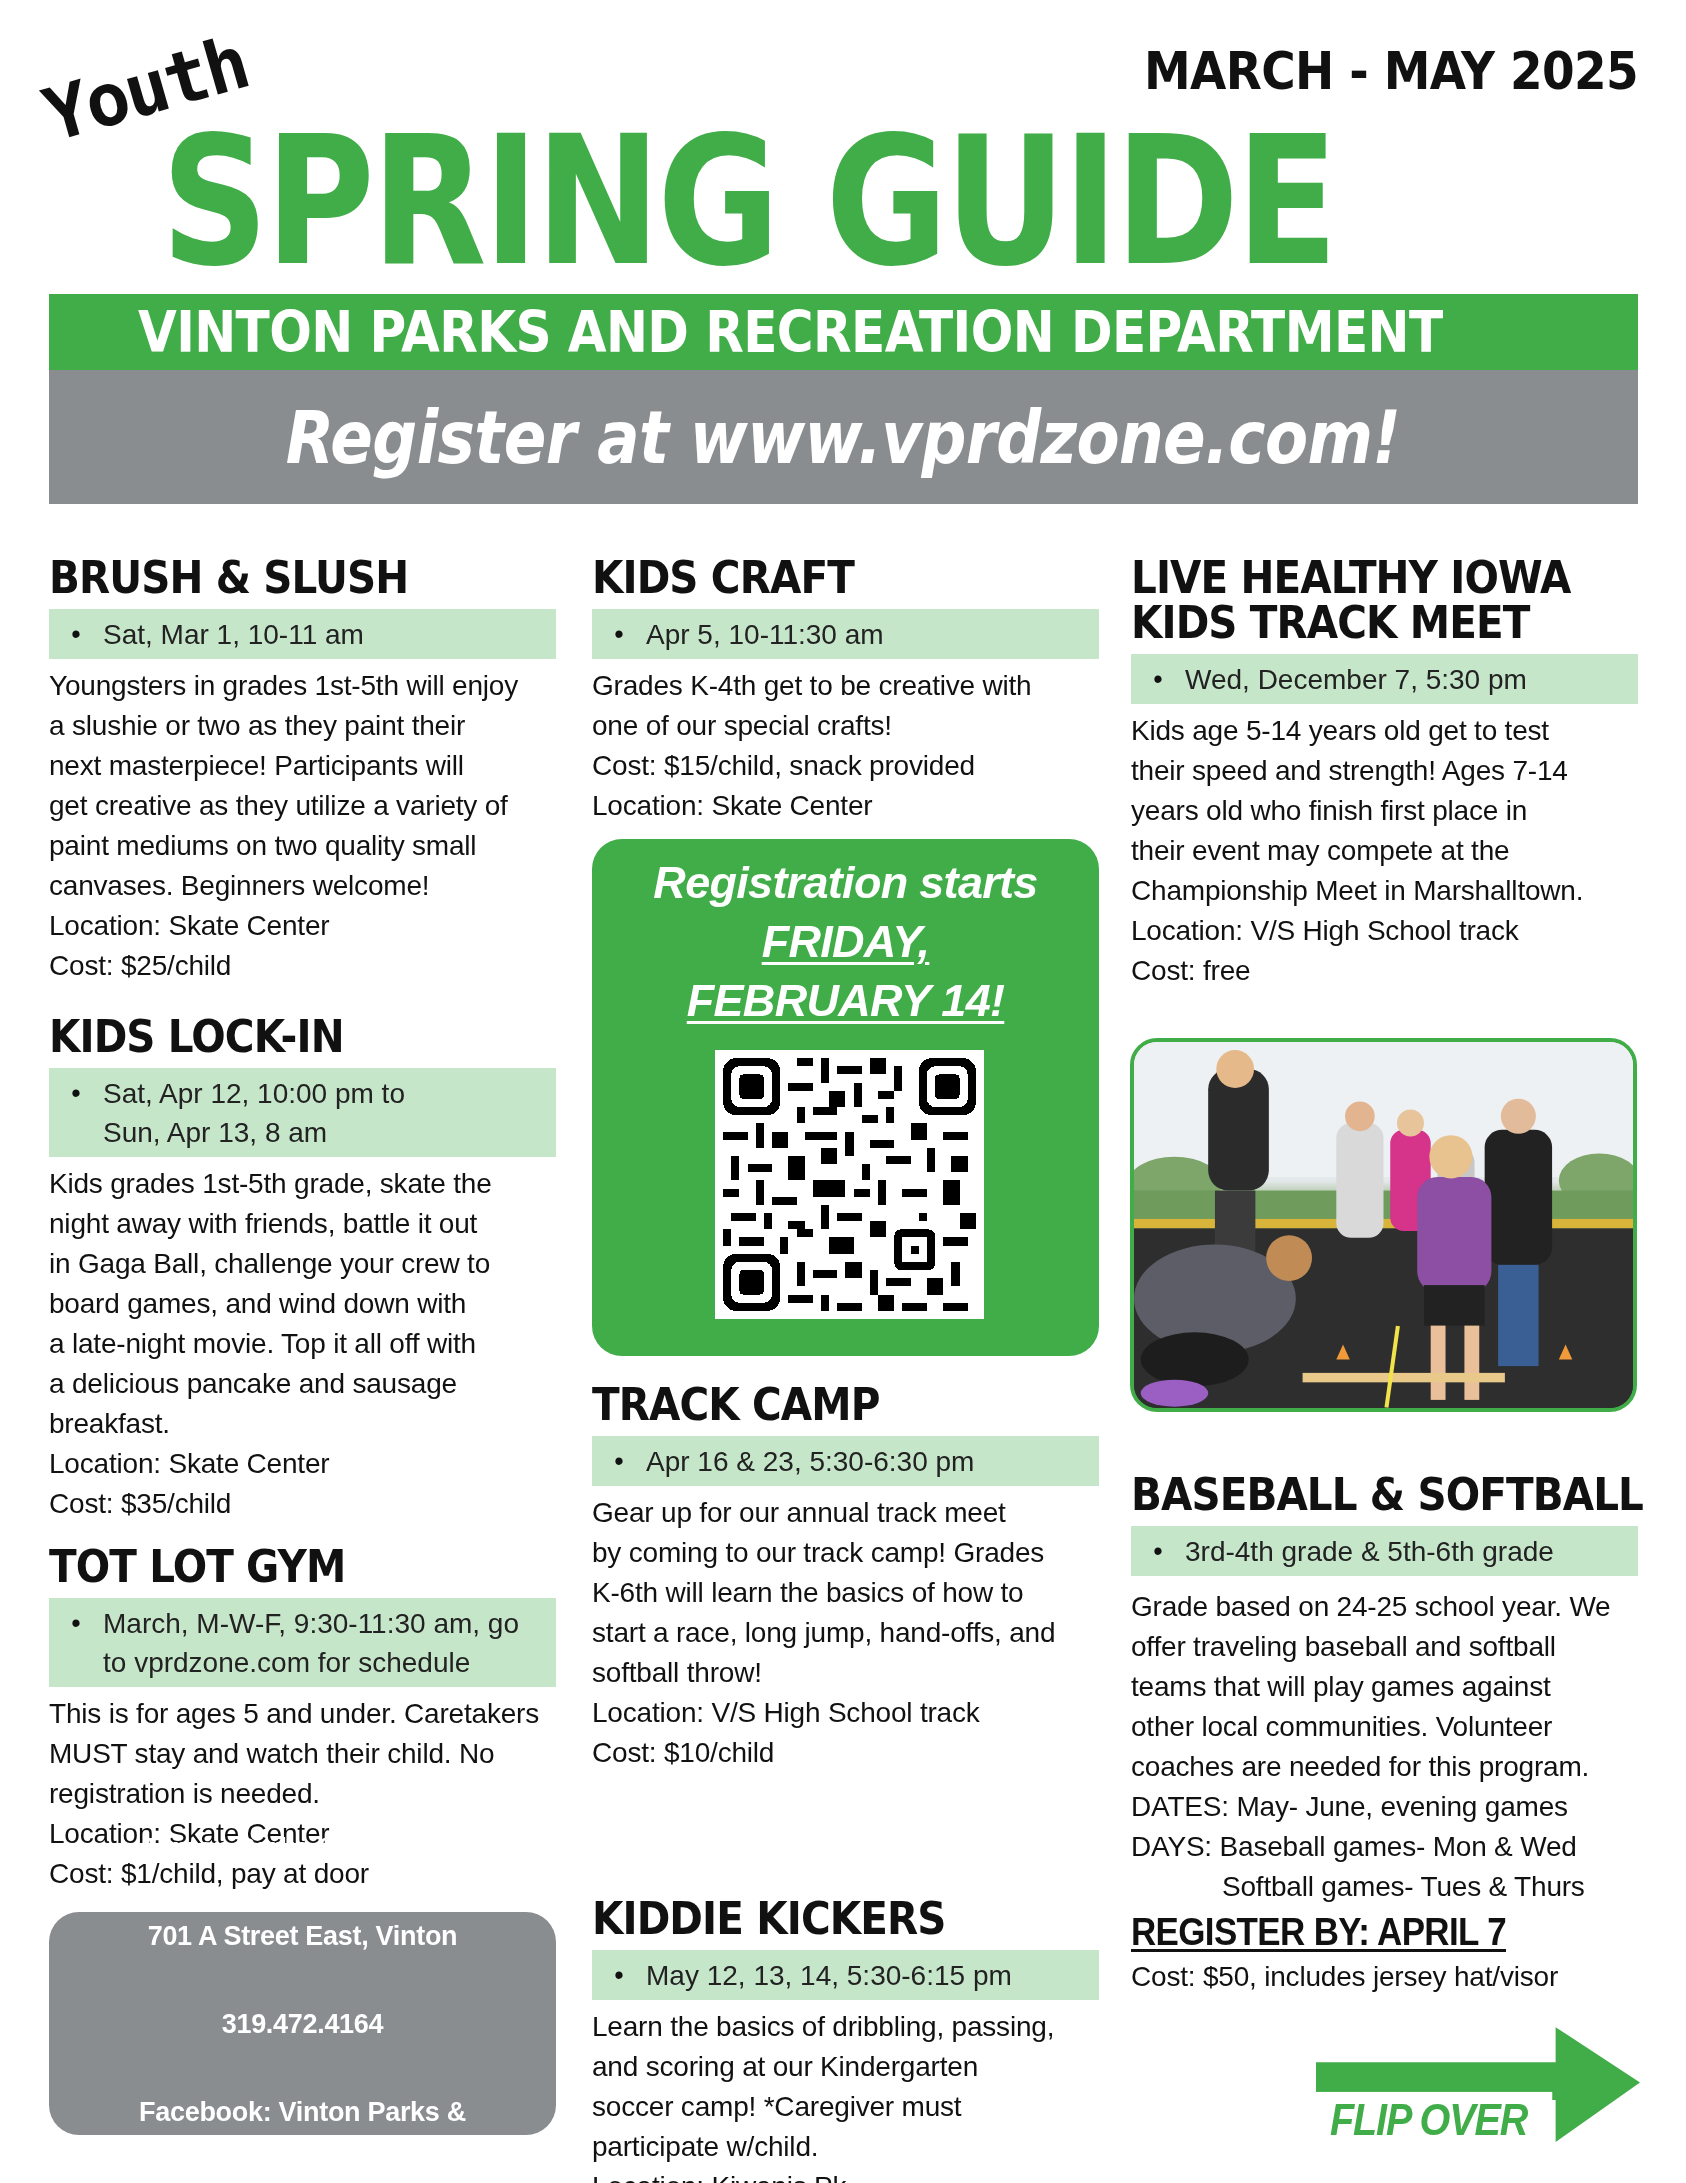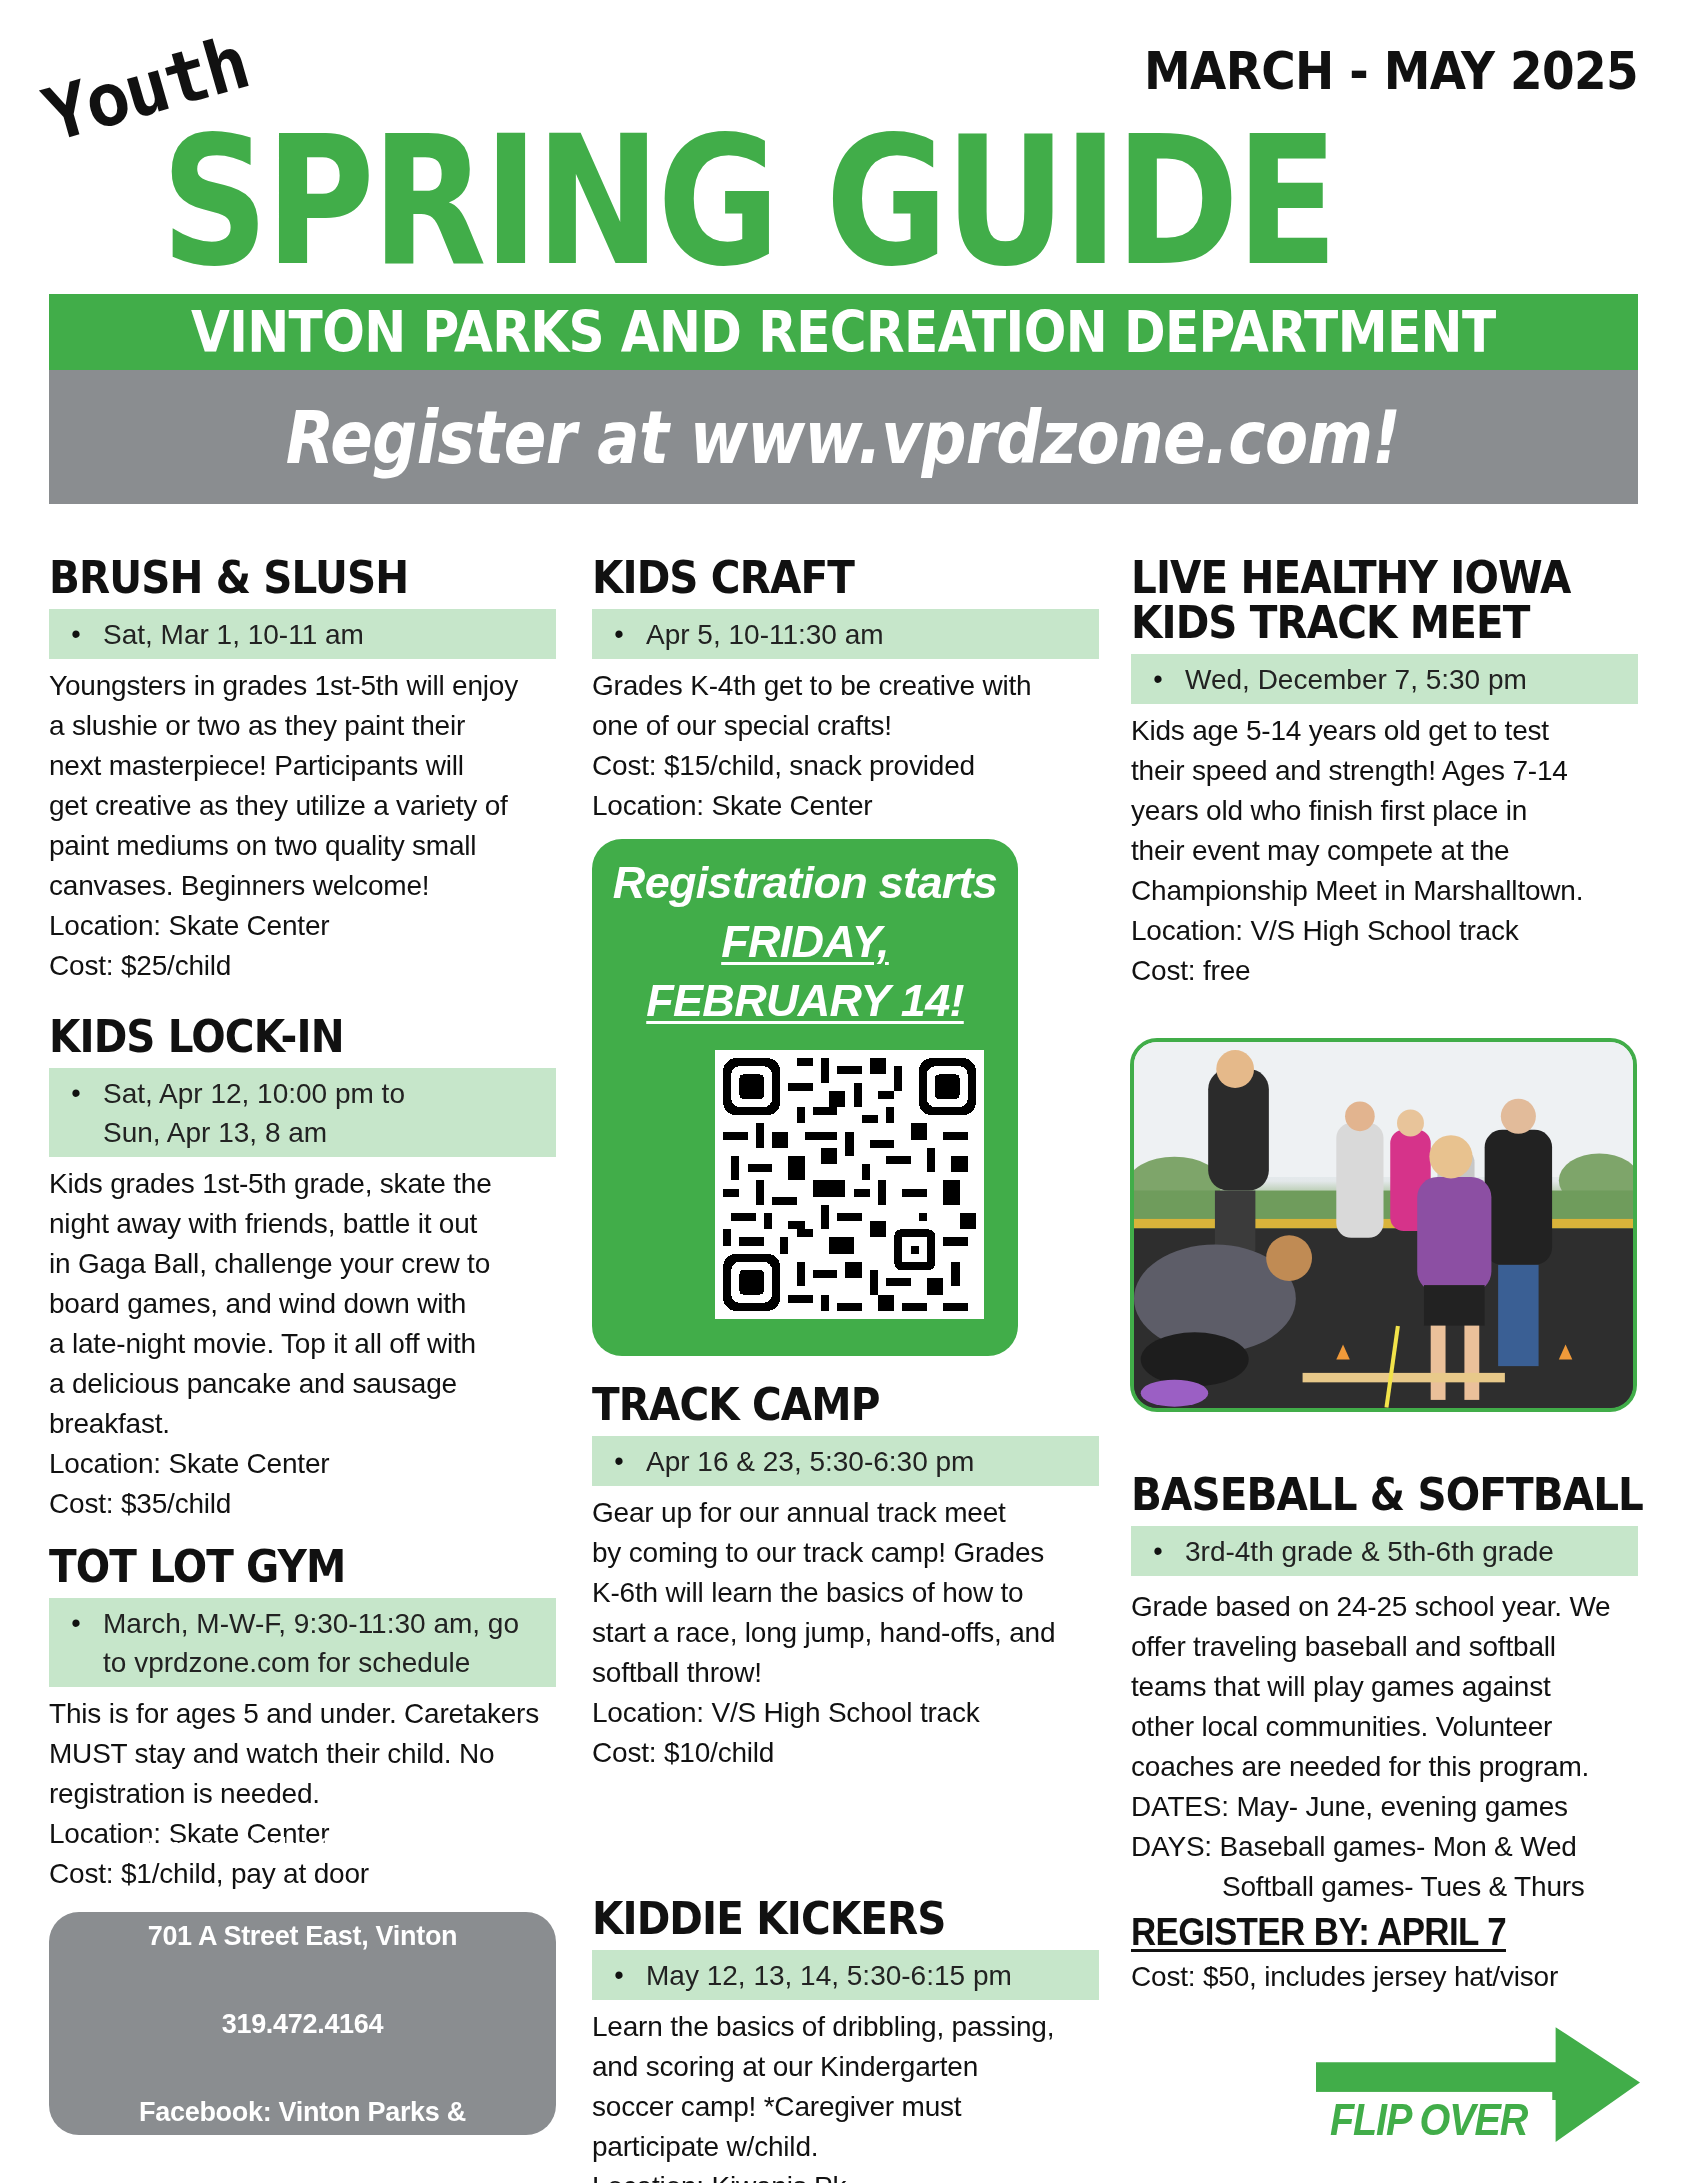--- a/index.html
+++ b/index.html
@@ -3,41 +3,41 @@
 <meta charset="utf-8">
 <style>
   html, body { margin:0; padding:0; background:#ffffff; }
   body { width:1687px; height:2183px; position:relative; overflow:hidden; font-family:"Liberation Sans", sans-serif; color:#111; }
   .abs { position:absolute; }
 
   
   .dates-range { right:49px; top:42px; font-size:51px; font-weight:700; letter-spacing:-0.7px; color:#111; font-family:"DejaVu Sans", sans-serif; transform:scaleX(0.92); transform-origin:right top; }
   .youth { left:58px; top:73px; font-size:73px; font-weight:700; color:#111; font-family:"DejaVu Sans Mono", monospace; transform:rotate(-16deg); transform-origin:left bottom; letter-spacing:-2.7px; }
   .spring { left:161px; top:113px; font-size:178px; font-weight:700; color:var(--green); line-height:1; letter-spacing:-4px; font-family:"DejaVu Sans", sans-serif; transform:scaleX(0.84); transform-origin:left top; white-space:nowrap; }
-  .band-green { left:49px; top:294px; width:1589px; height:76px; background:var(--green); display:flex; align-items:center; justify-content:center; }
+  .band-green { left:49px; top:294px; width:1589px; height:76px; background:var(--green); display:flex; align-items:center; justify-content:flex-start; }
   .band-green span { color:#fff; font-size:57px; font-weight:700; font-family:"DejaVu Sans", sans-serif; letter-spacing:-0.7px; transform:scaleX(0.88); white-space:nowrap; }
   .band-gray { left:49px; top:370px; width:1589px; height:134px; background:var(--gray); display:flex; align-items:center; justify-content:center; }
   .band-gray span { color:#fff; font-size:73px; font-weight:700; font-style:italic; font-family:"DejaVu Sans", sans-serif; transform:scaleX(0.86); white-space:nowrap; letter-spacing:-0.7px; }
 
   :root { --green:#41ad49; --gray:#8a8d90; --strip:#c6e6ca; }
 
   
   .section { position:absolute; width:507px; }
   .sec-title { font-size:45px; font-weight:700; line-height:45px; font-family:"DejaVu Sans", sans-serif; letter-spacing:-1px; transform:scaleX(0.9); transform-origin:left top; white-space:nowrap; margin-bottom:9.4px; color:#111; }
   .strip { background:var(--strip); padding:5.4px 0 5.4px 0; display:flex; margin-bottom:6.7px; }
   .strip .bullet { width:54px; text-align:center; font-size:27px; line-height:39px; flex:none; }
   .strip .txt { font-size:28px; line-height:39px; color:#222; }
   .body-text { font-size:28px; line-height:40px; color:#111; white-space:pre-line; letter-spacing:-0.2px; }
 
   
   .contact { left:49px; top:1912px; width:507px; height:223px; background:var(--gray); border-radius:30px; display:flex; flex-direction:column; align-items:center; justify-content:center;gap:48px; }
   .contact div { color:#fff; font-weight:700; font-size:27px; line-height:40px; text-align:center; letter-spacing:-0.3px; }
 
   
-  .regbox { left:592px; top:839px; width:426px; height:517px; background:var(--green); border-radius:30px; }
+  .regbox { left:592px; top:839px; width:507px; height:517px; background:var(--green); border-radius:30px; }
   .regbox .l1 { position:absolute; top:13.5px; width:100%; text-align:center; color:#fff; font-size:45px; font-weight:700; font-style:italic; line-height:59px; letter-spacing:-0.7px; }
   .regbox .l2, .regbox .l3 { position:absolute; width:100%; text-align:center; color:#fff; font-size:45px; font-weight:700; font-style:italic; line-height:59px; text-decoration:underline; text-decoration-thickness:3.4px; text-underline-offset:5.4px; letter-spacing:-0.7px; }
   .regbox .l2 { top:73px; }
   .regbox .l3 { top:132px; }
   .qr { position:absolute; left:123px; top:211px; width:269px; height:269px; background:#fff; }
 
   
   .photo { left:1130px; top:1038px; width:507px; height:374px; border:4px solid var(--green); border-radius:27px; overflow:hidden; box-sizing:border-box;
            background: linear-gradient(180deg, #eef2f4 0%, #e3e8ea 38%, #8fb27a 44%, #6e9a5e 48%, #2c2c2c 56%, #3a3a3a 100%); }
   .photo .scene { position:absolute; inset:0; }

